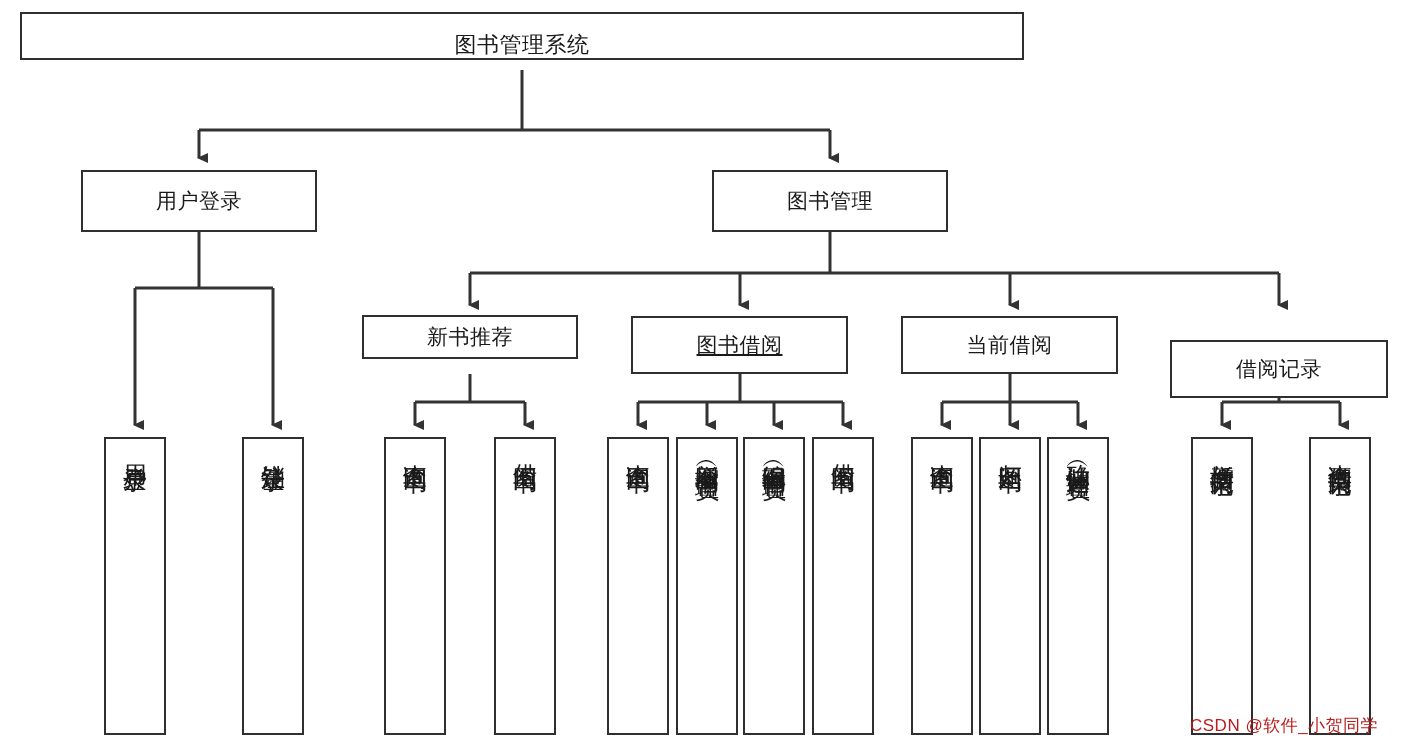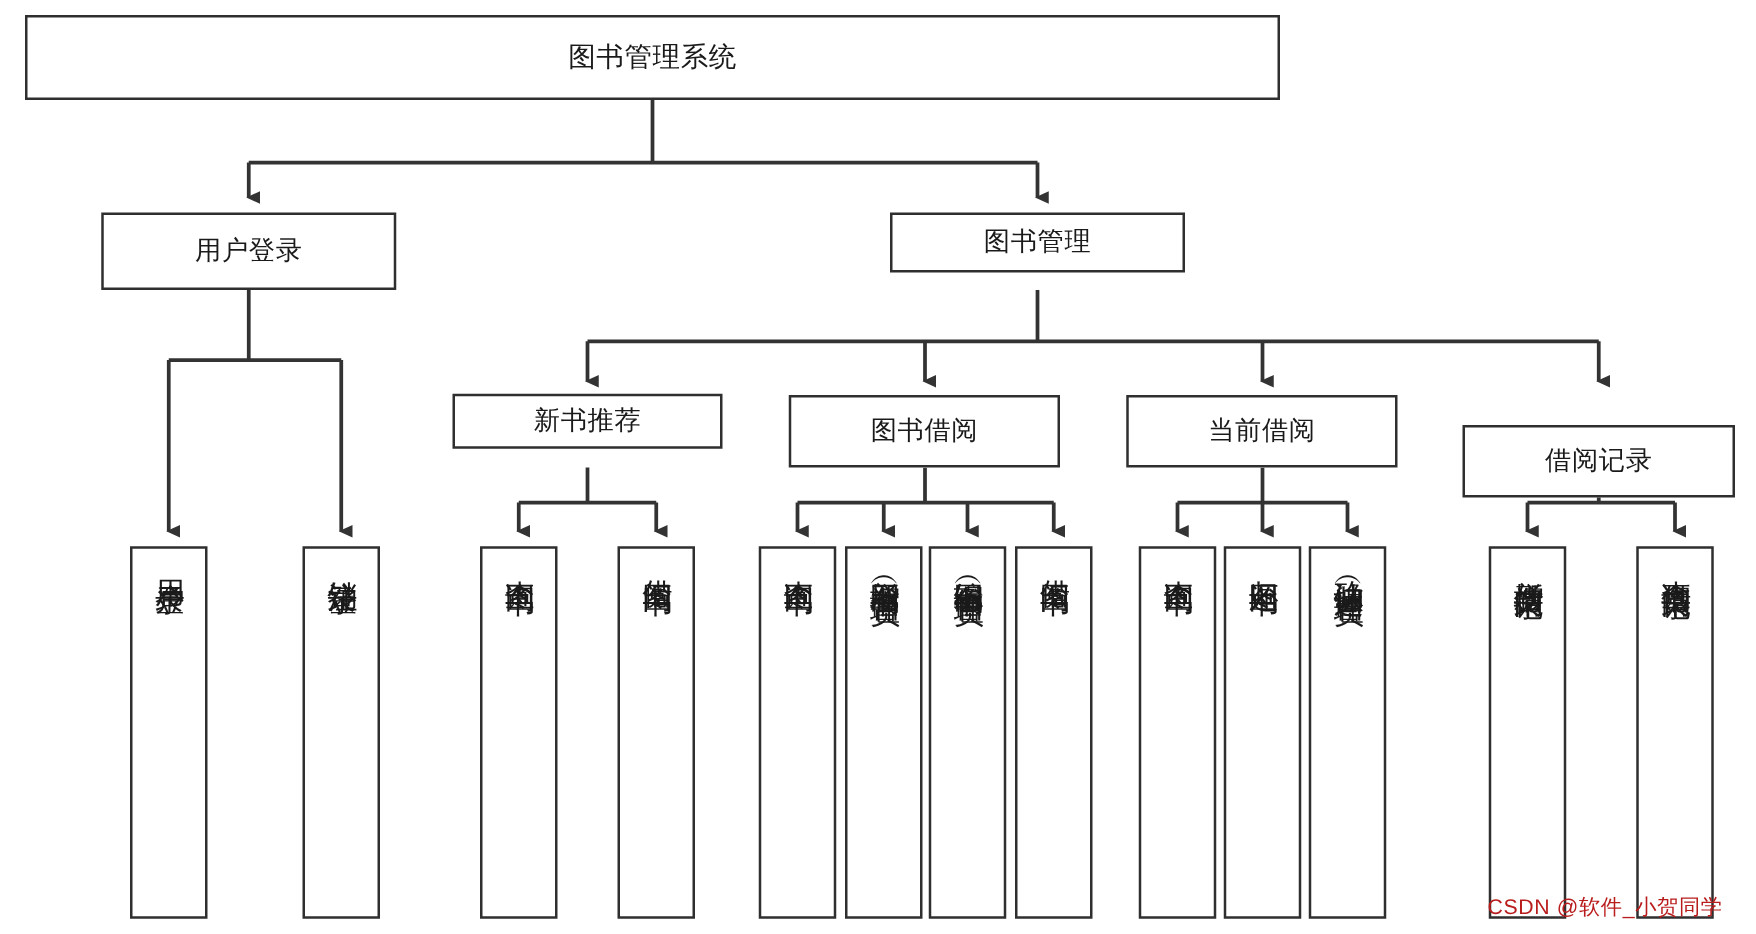--- a/index.html
+++ b/index.html
@@ -118,35 +118,35 @@
       <path d="M1010,402 L1010,425" marker-end="url(#arrow)"></path>
       <path d="M1078,402 L1078,425" marker-end="url(#arrow)"></path>
 
       <path d="M1279,374 L1279,402"></path>
       <path d="M1222,402 L1340,402"></path>
       <path d="M1222,402 L1222,425" marker-end="url(#arrow)"></path>
       <path d="M1340,402 L1340,425" marker-end="url(#arrow)"></path>
     </g>
   </svg>
 
-  <div class="node horiz root" style="left:20px; top:12px; width:1004px; height:68px;">
+  <div class="node horiz root" style="left:20px; top:12px; width:1004px; height:48px;align-items:flex-end;">
     <span class="label">图书管理系统</span>
   </div>
 
   <div class="node horiz" style="left:81px; top:170px; width:236px; height:62px;">
     <span class="label">用户登录</span>
   </div>
-  <div class="node horiz" style="left:712px; top:170px; width:236px; height:48px;">
+  <div class="node horiz" style="left:712px; top:170px; width:236px; height:62px;">
     <span class="label">图书管理</span>
   </div>
 
   <div class="node horiz" style="left:362px; top:315px; width:216px; height:44px;">
     <span class="label">新书推荐</span>
   </div>
-  <div class="node horiz" style="left:631px; top:316px; width:217px; height:58px;">
+  <div class="node horiz" style="left:631px; top:316px; width:217px; height:58px;text-decoration:underline;">
     <span class="label">图书借阅</span>
   </div>
   <div class="node horiz" style="left:901px; top:316px; width:217px; height:58px;">
     <span class="label">当前借阅</span>
   </div>
   <div class="node horiz" style="left:1170px; top:316px; width:218px; height:58px;margin-top:24px;">
     <span class="label">借阅记录</span>
   </div>
 
   <div class="node vert" style="left:104px; top:437px; width:62px; height:298px;">

